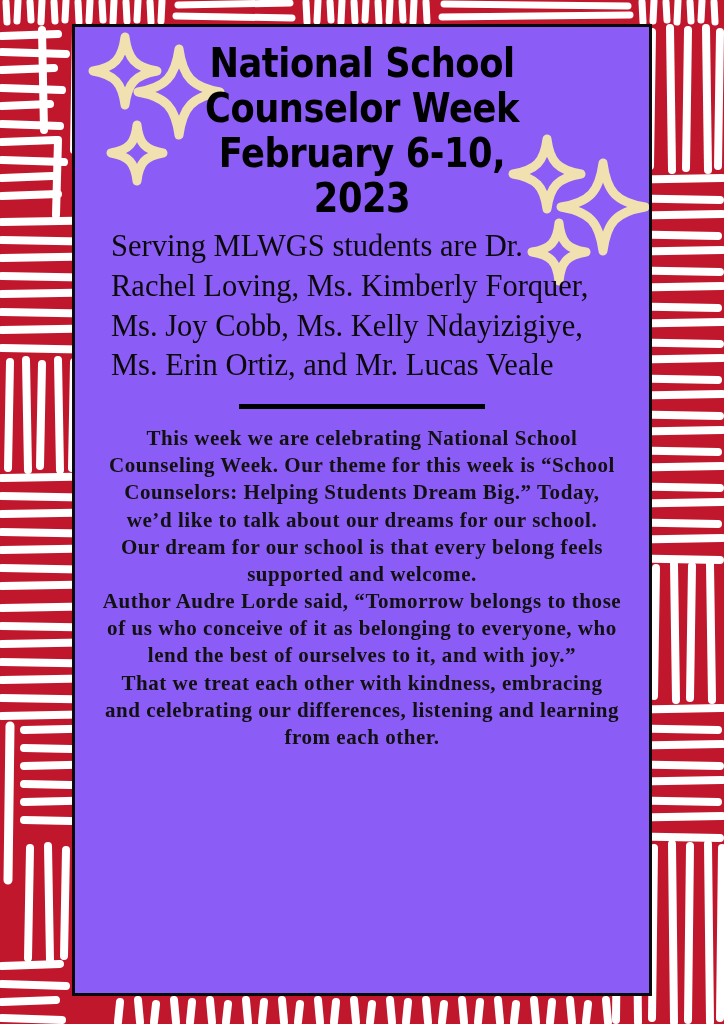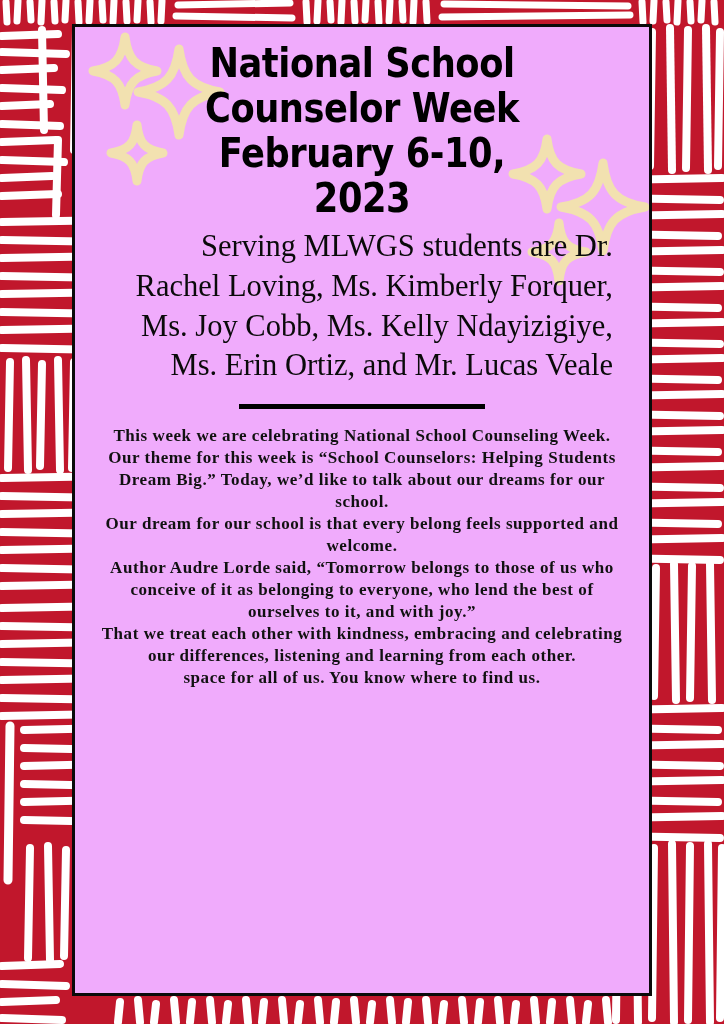--- a/index.html
+++ b/index.html
@@ -21,21 +21,21 @@
     inset: 0;
     z-index: 1;
   }
   
   #card {
     position: absolute;
     left: 72px;
     top: 24px;
     width: 580px;
     height: 972px;
-    background: #f0abfc;
+    background: #8b5cf6;
     border: 3px solid #0a0a0a;
     box-sizing: border-box;
     z-index: 3;
     overflow: hidden;
   }
   #sparkles-layer {
     position: absolute;
     inset: 0;
     z-index: 1;
     pointer-events: none;
@@ -54,21 +54,21 @@
     font-size: 41px;
     line-height: 1.10;
     letter-spacing: -0.5px;
     color: #000000;
     transform: scaleX(0.86);
     transform-origin: center top;
   }
   .names {
     margin: 6px 0 0 0;
     padding: 0 36px;
-    text-align: right;
+    text-align: left;
     font-family: "Liberation Serif", serif;
     font-size: 30.5px;
     line-height: 1.30;
     color: #0a0a0a;
   }
   .divider-wrap {
     text-align: center;
     margin-top: 9px;
   }
   .divider {
@@ -76,21 +76,21 @@
     width: 246px;
     height: 5px;
     background: #000000;
   }
   .body-block {
     margin: 0;
     padding: 12px 26px 0 26px;
     text-align: center;
     font-family: "Liberation Serif", "DejaVu Serif", serif;
     font-weight: bold;
-    font-size: 17px;
+    font-size: 21px;
     line-height: 1.295;
     letter-spacing: 0.55px;
     color: #111111;
   }
   .body-block p {
     margin: 0;
   }
 </style>
 </head>
 <body>
@@ -366,18 +366,17 @@
 
       <div class="divider-wrap">
         <span class="divider"></span>
       </div>
 
       <div class="body-block">
         <p>This week we are celebrating National School Counseling Week. Our theme for this week is “School Counselors: Helping Students Dream Big.” Today, we’d like to talk about our dreams for our school.</p>
         <p>Our dream for our school is that every belong feels supported and welcome.</p>
         <p>Author Audre Lorde said, “Tomorrow belongs to those of us who conceive of it as belonging to everyone, who lend the best of ourselves to it, and with joy.”</p>
         <p>That we treat each other with kindness, embracing and celebrating our differences, listening and learning from each other.</p>
-        <p>space for all of us. You know where to find us.</p>
       </div>
 
     </div>
   </div>
 </div>
 
 </body></html>

